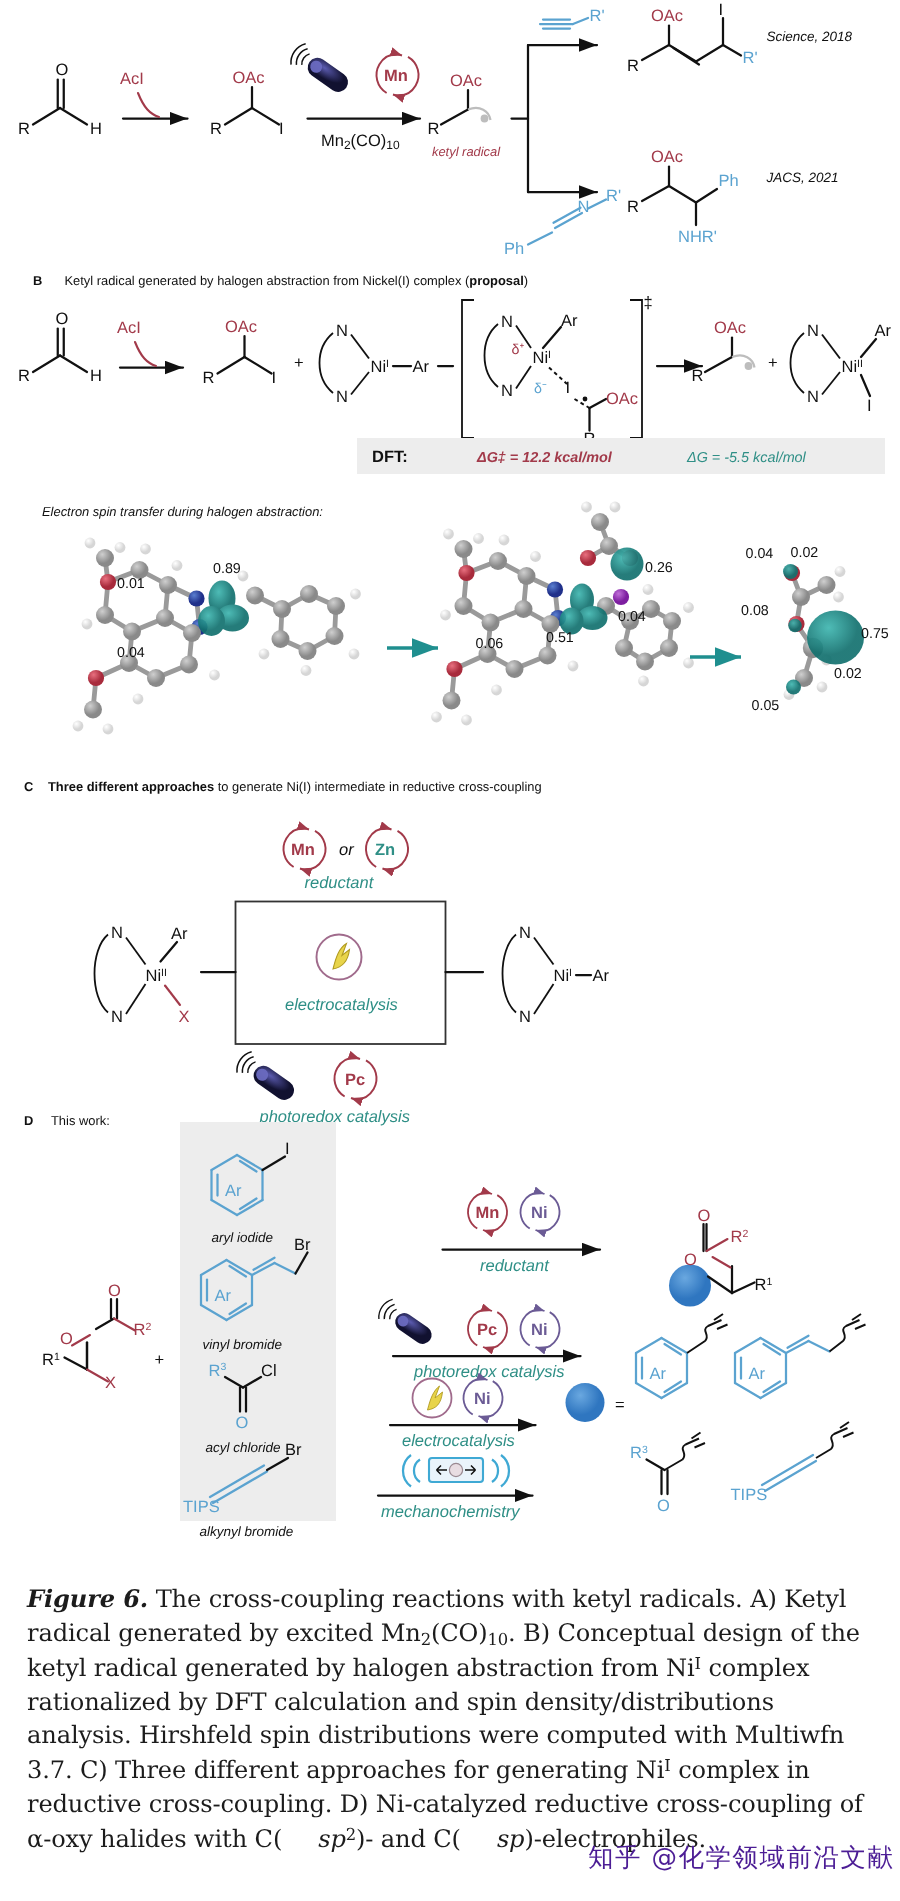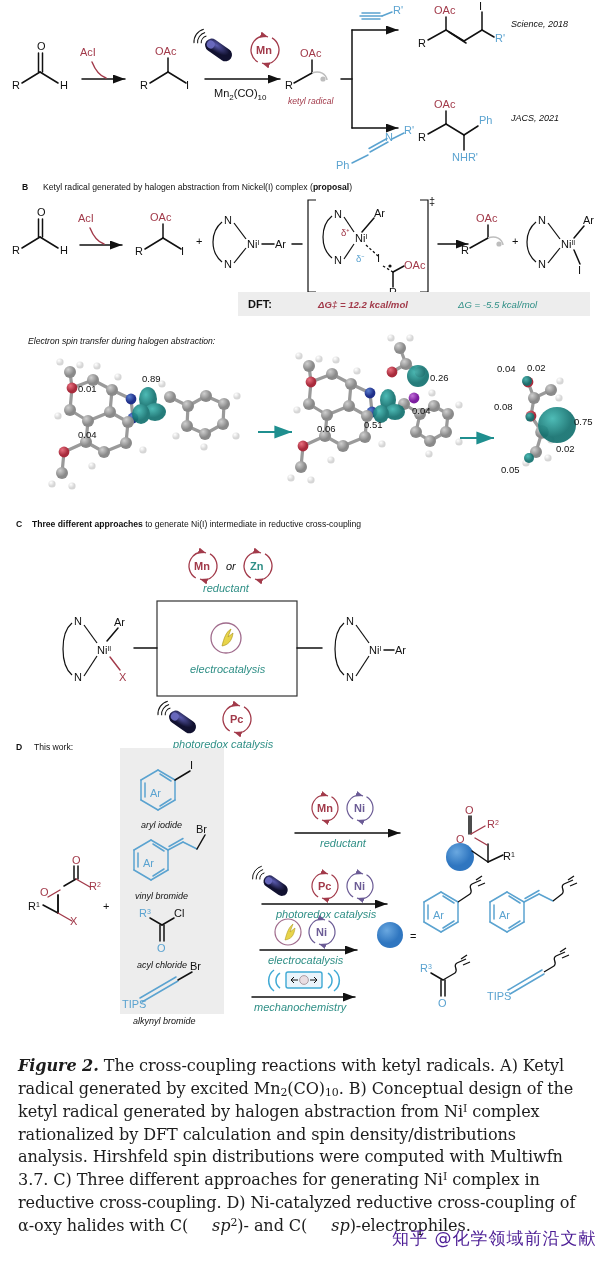--- a/index.html
+++ b/index.html
@@ -815,17 +815,17 @@
         </g>
         <text class="at blu" x="487" y="1000">TIPS</text>
         <path d="M544,972 L554,966 M554,966 C558,962 551,959 556,956 M556,956 L565,952 M560,952 L566,948 M562,958 L569,955" stroke="#111" stroke-width="1.3" fill="none"></path>
       </g>
     </g>
   </g>
 </svg>
 </div>
 
 <div class="caption">
-  <b>Figure 2.</b>
+  <b>Figure 6.</b>
   <span>The cross-coupling reactions with ketyl radicals. A) Ketyl radical generated by excited Mn</span><sub>2</sub><span>(CO)</span><sub>10</sub><span>. B) Conceptual design of the ketyl radical generated by halogen abstraction from Ni</span><sup>I</sup><span> complex rationalized by DFT calculation and spin density/distributions analysis. Hirshfeld spin distributions were computed with Multiwfn 3.7. C) Three different approaches for generating Ni</span><sup>I</sup><span> complex in reductive cross-coupling. D) Ni-catalyzed reductive cross-coupling of α-oxy halides with C(</span><span class="it">sp</span><sup>2</sup><span>)- and C(</span><span class="it">sp</span><span>)-electrophiles.</span>
 </div>
 
 <div class="watermark">知乎 @化学领域前沿文献</div>
 
 </body></html>

